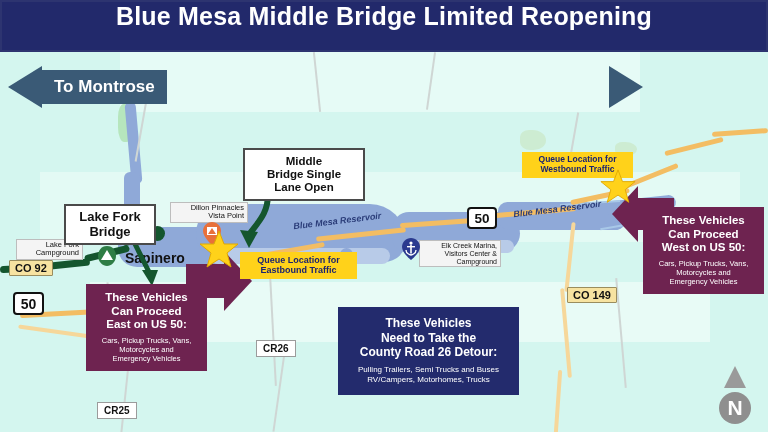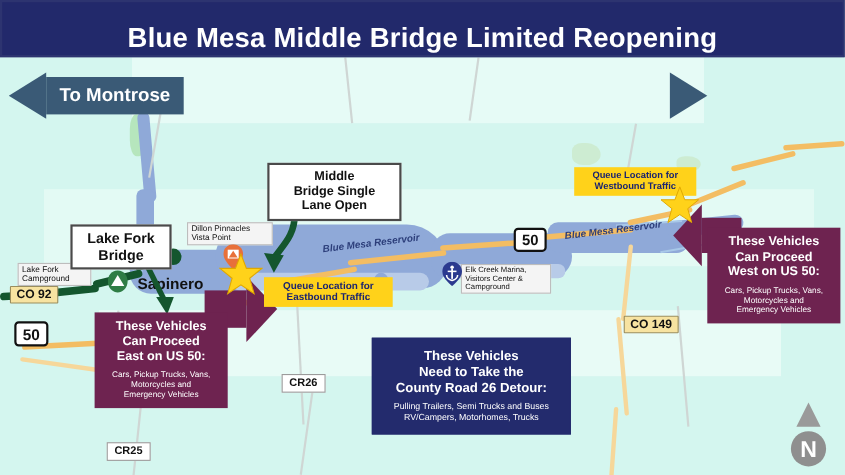--- a/index.html
+++ b/index.html
@@ -8,21 +8,21 @@
     font-family:"Liberation Sans", sans-serif;
     background:#d9f7f0;
     position:relative;
   }
   #root{position:relative;width:768px;height:432px;overflow:hidden;}
 
   
   .titlebar{
     position:absolute;left:0;top:0;width:768px;height:52px;
     background:#22296b;
-    display:flex;align-items:flex-end;justify-content:center;
+    display:flex;align-items:flex-start;justify-content:center;
     box-sizing:border-box;border:2px solid #2d3470;
     z-index:60;
   }
   .titlebar .t{
     color:#ffffff;font-size:25px;font-weight:bold;letter-spacing:.2px;
     white-space:nowrap;
   }
 
   
   .map{
@@ -90,21 +90,21 @@
   .placelabel{
     position:absolute;color:#111;font-weight:bold;z-index:42;
     white-space:nowrap;
   }
   .waterlabel{
     position:absolute;color:#2c3e7a;font-style:italic;font-weight:bold;
     z-index:30;white-space:nowrap;
   }
   .poibox{
     position:absolute;background:#f4f4f4;border:1px solid #bdbdbd;
-    color:#111;text-align:left;line-height:1.12;z-index:41;
+    color:#111;text-align:right;line-height:1.12;z-index:41;
     padding:1px 3px;box-sizing:border-box;
   }
 
   
   .coshield{
     position:absolute;background:#f7e3a1;border:1px solid #9a8d5e;
     color:#111;font-weight:bold;text-align:left;z-index:42;
     padding:1px 5px;box-sizing:border-box;border-radius:1px;
   }
   .usshield{

